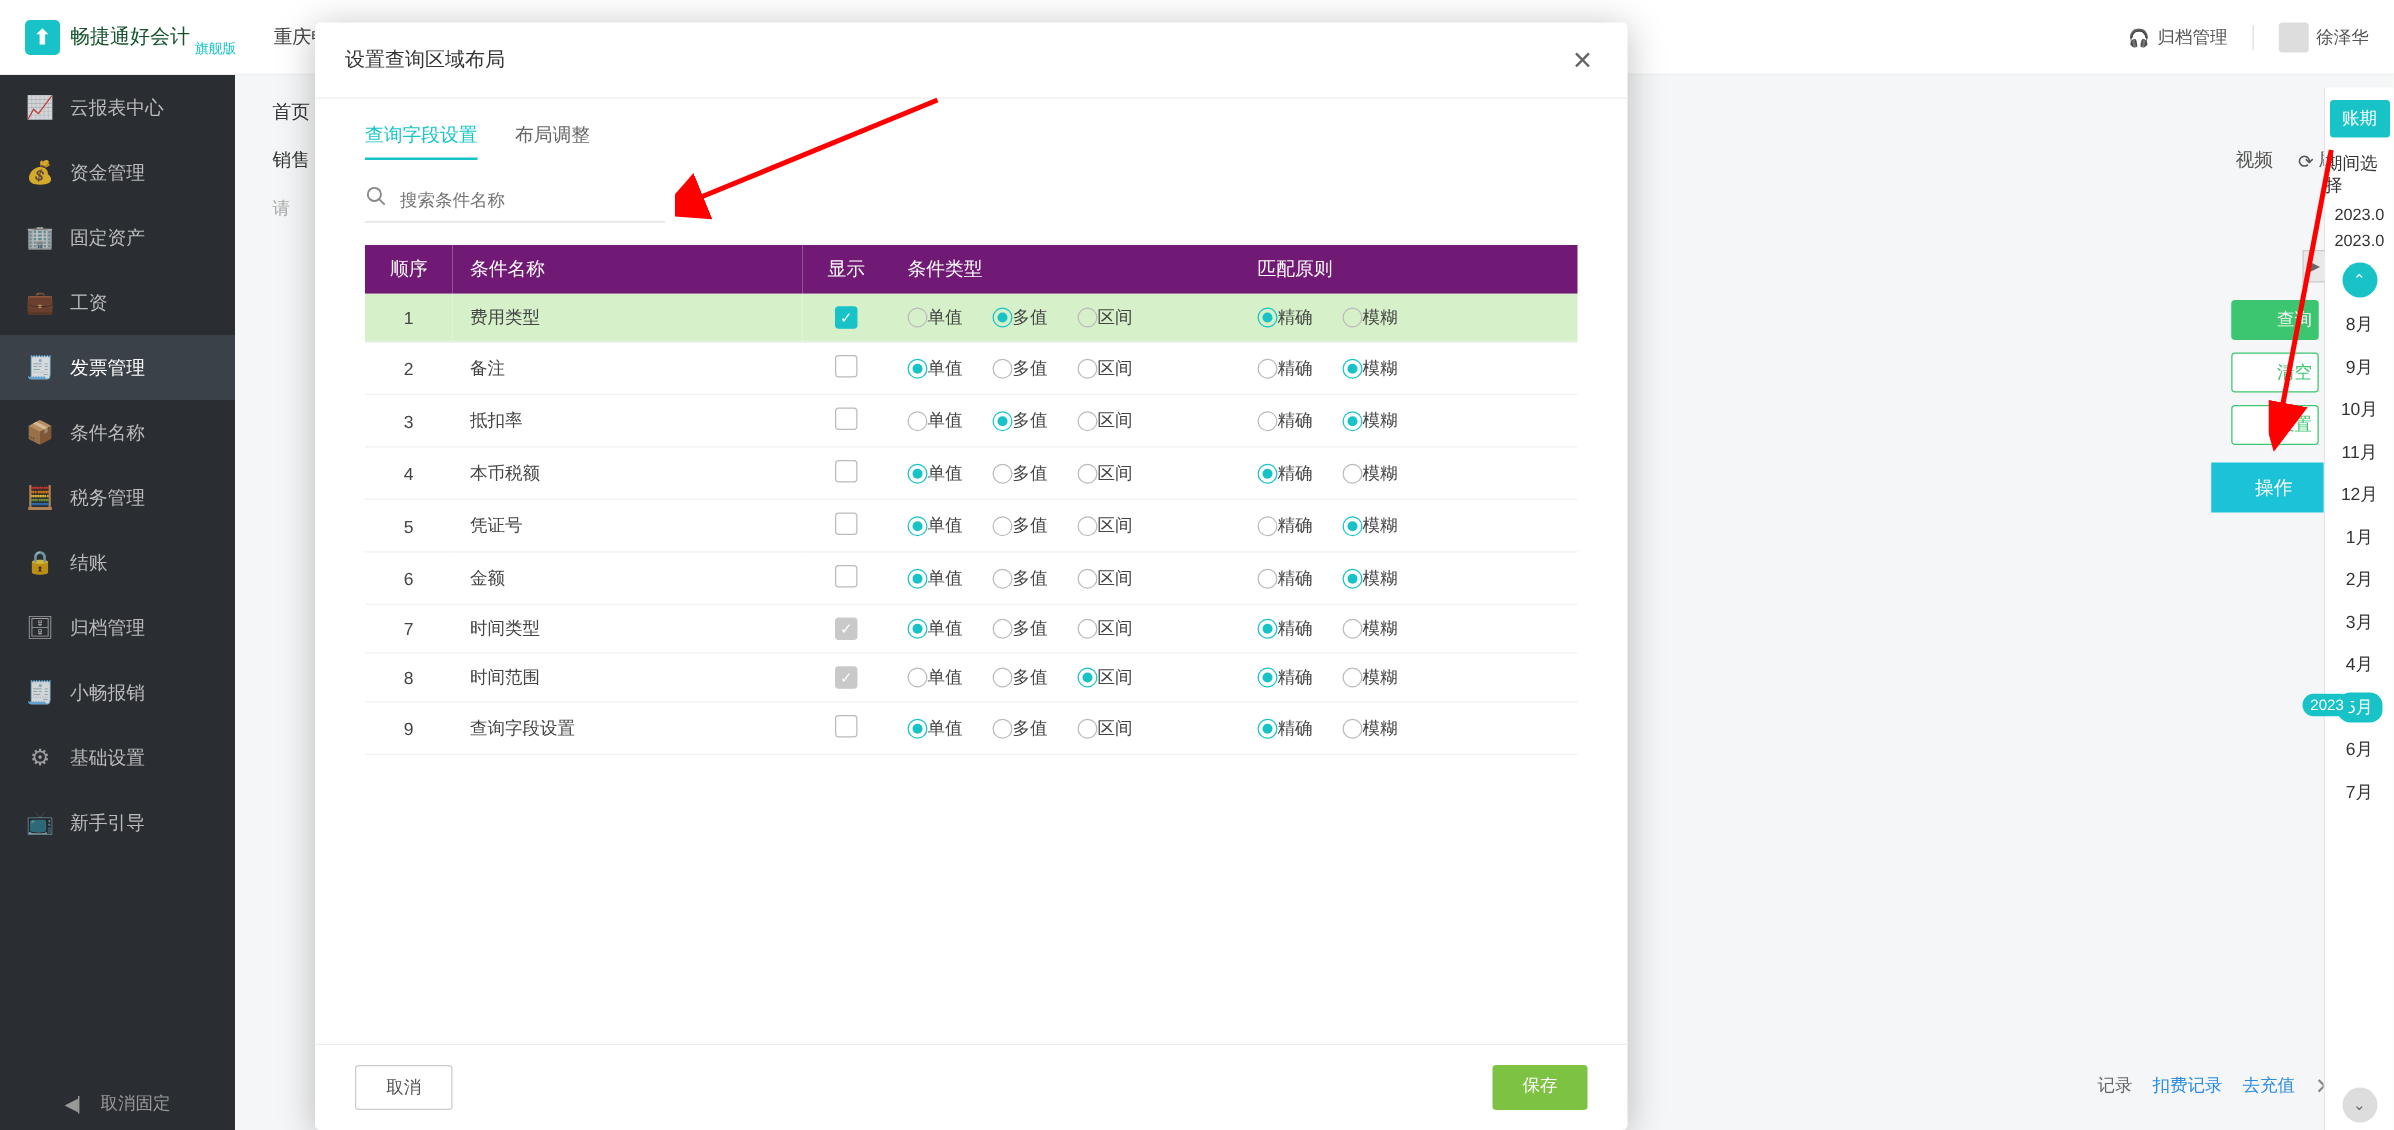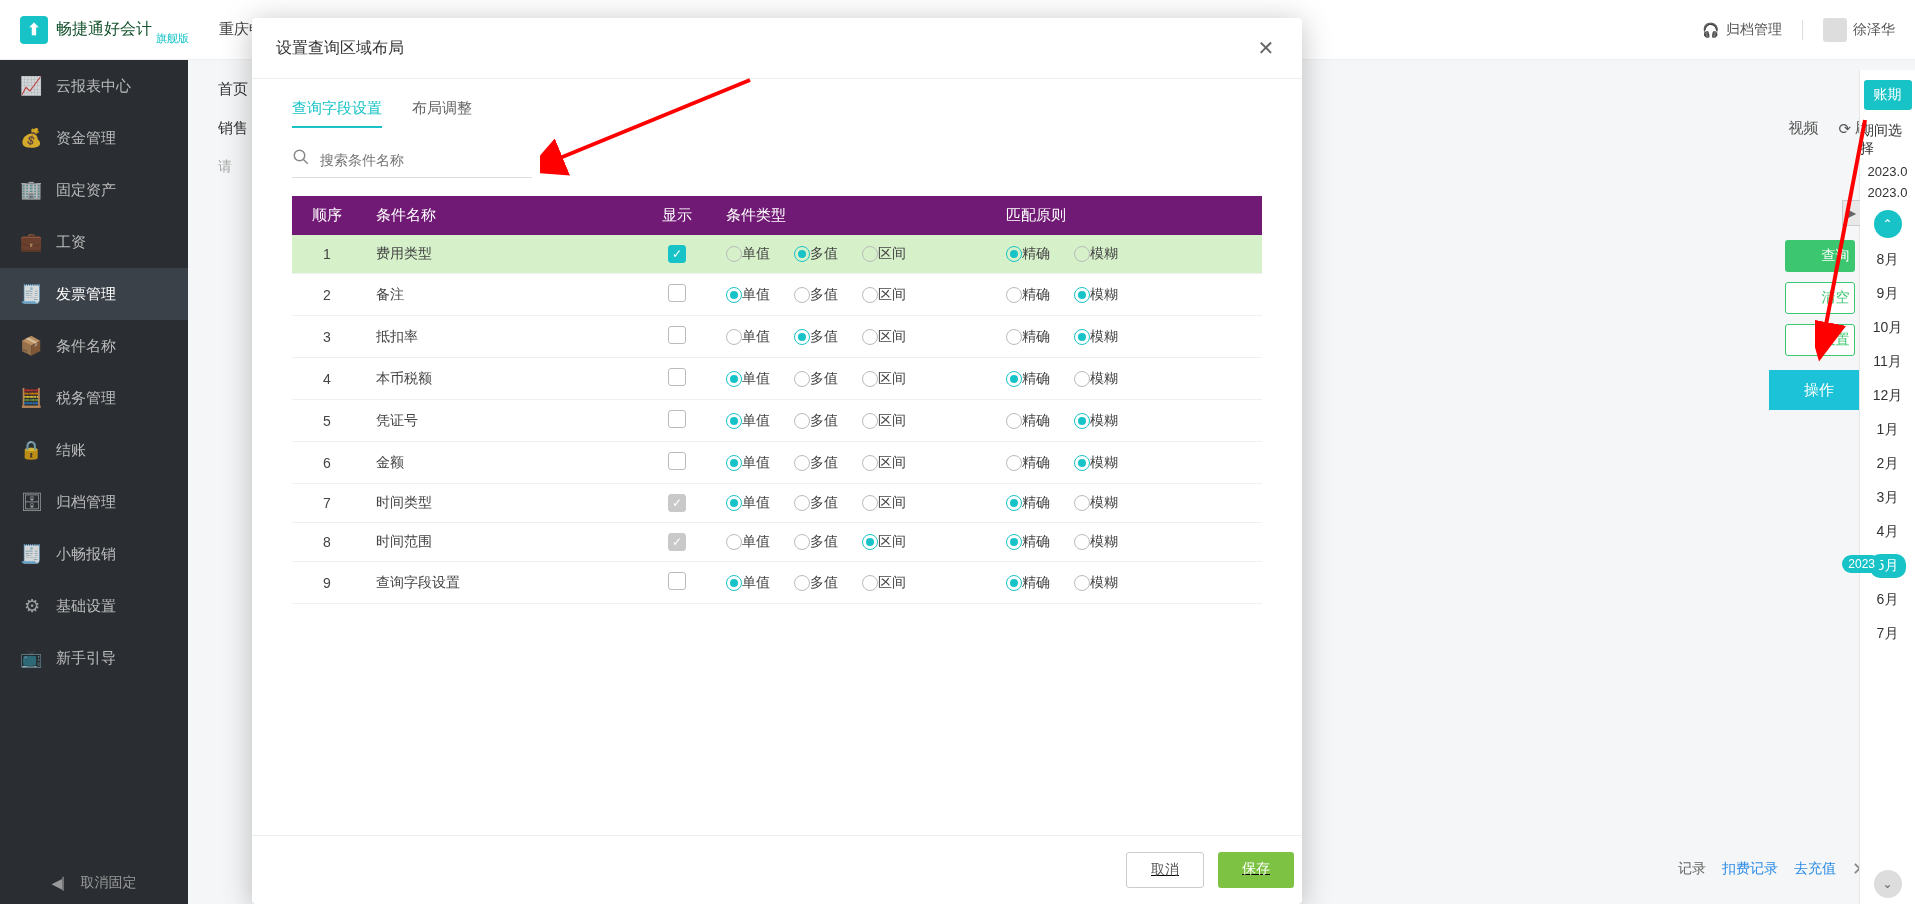--- a/index.html
+++ b/index.html
@@ -82,21 +82,21 @@
     .chk { width: 18px; height: 18px; border: 1px solid #bbb; border-radius: 3px; display: inline-flex; align-items: center; justify-content: center; background: #fff; cursor: pointer; }
     .chk.checked { background: #18c3c8; border-color: #18c3c8; color: #fff; font-size: 12px; }
     .chk.checked-gray { background: #c9c9c9; border-color: #c9c9c9; color: #fff; font-size: 12px; }
     
     .radio-group { display: flex; gap: 24px; }
     .radio-opt { display: flex; align-items: center; gap: 0; cursor: pointer; }
     .radio-circle { width: 16px; height: 16px; border-radius: 50%; border: 1.5px solid #bbb; display: inline-flex; align-items: center; justify-content: center; }
     .radio-circle.sel { border-color: #18c3c8; }
     .radio-dot { width: 8px; height: 8px; border-radius: 50%; background: #18c3c8; }
     
-    .modal-footer { display: flex; justify-content: flex-end; gap: 14px; padding: 16px 8px; border-top: 1px solid #eee; text-decoration: underline; }
+    .modal-footer { display: flex; justify-content: space-between; gap: 14px; padding: 16px 32px; border-top: 1px solid #eee; }
     .modal-btn { padding: 8px 24px; border-radius: 3px; font-size: 14px; cursor: pointer; }
     .btn-cancel { background: #fff; border: 1px solid #ccc; color: #555; }
     .btn-save { background: #7dc242; color: #fff; border: none; }
 
     
     .arrow-red-1 { position: absolute; left: 540px; top: 70px; z-index: 10; pointer-events: none; }
     .arrow-red-2 { position: absolute; right: 40px; top: 110px; z-index: 10; pointer-events: none; }
 
     
     .small-close { position: absolute; right: 4px; top: 74px; width: 32px; height: 32px; background: #fff; border: 1px solid #ddd; display: flex; align-items: center; justify-content: center; color: #666; cursor: pointer; z-index: 1; font-size: 16px; }

